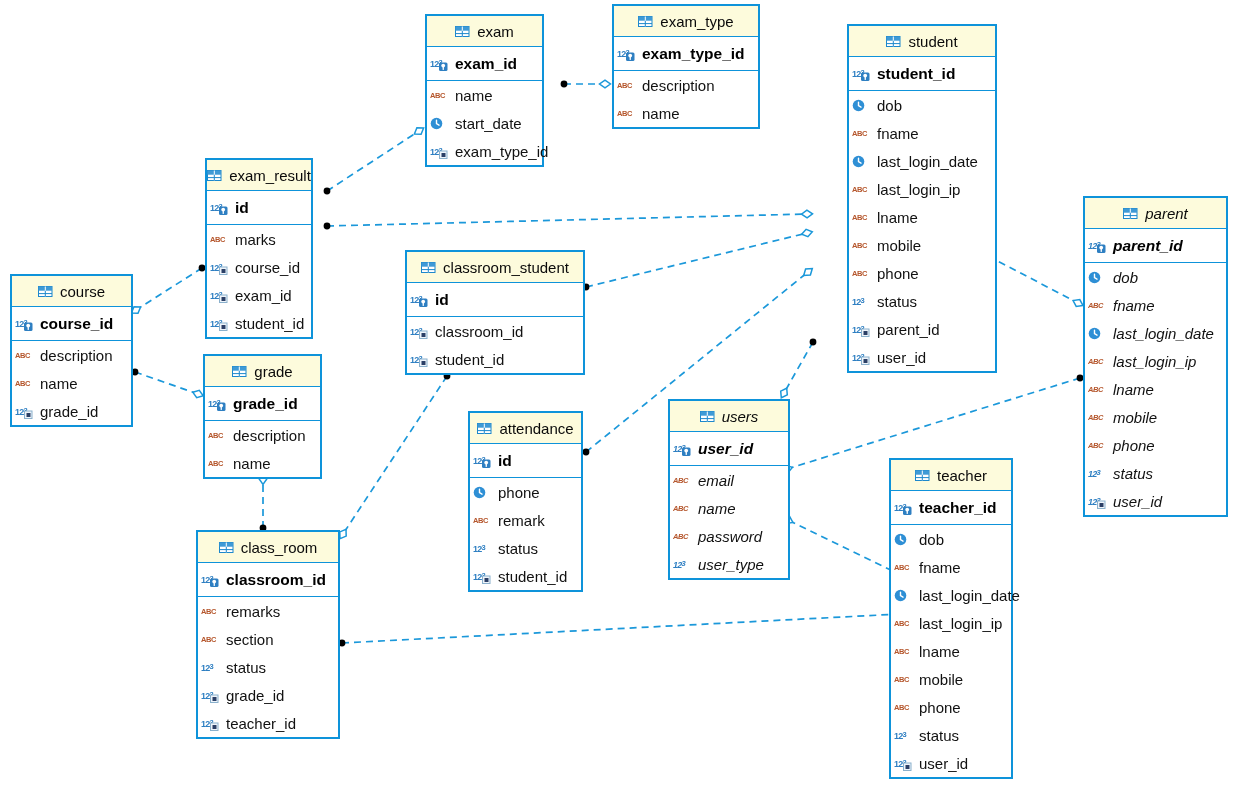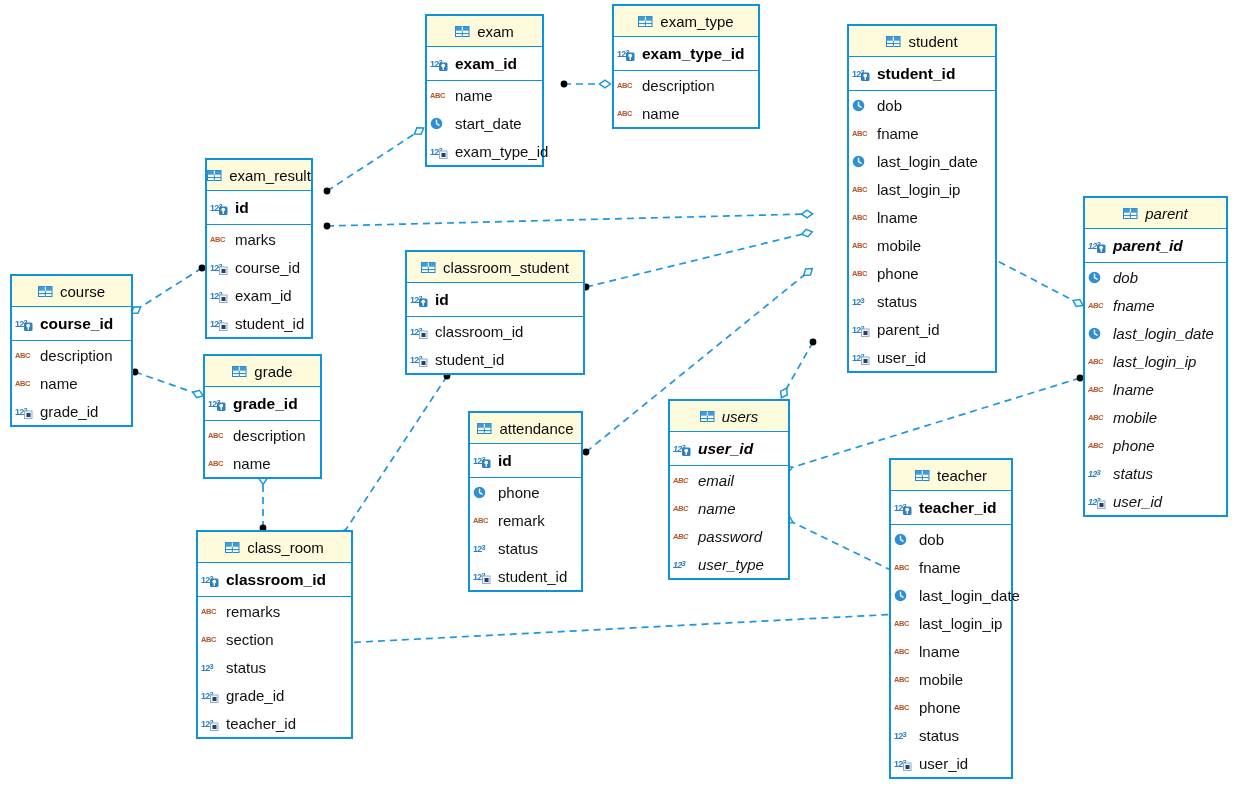--- a/index.html
+++ b/index.html
@@ -710,21 +710,21 @@
       </div>
       <div class="er-row">
         <span class="col-icon">
           <svg width="19" height="15" viewBox="0 0 19 15">
             <text x="0" y="11" font-size="9" font-weight="bold" fill="#2e7fc2" letter-spacing="-0.8" font-family="Liberation Sans, sans-serif">12<tspan dy="-2.5" font-size="7.5">3</tspan></text>
           </svg>
         </span>
         <span class="col-label">user_type</span>
       </div>
     </div>
-    <div class="er-table" style="left: 196px; top: 530px; width: 157px;">
+    <div class="er-table" style="left: 196px; top: 530px; width: 144px;">
       <div class="er-header">
         <span class="tbl-icon">
           <svg width="15" height="13" viewBox="0 0 15 13">
             <rect x="0.5" y="1.5" width="13.5" height="10" fill="#ffffff" stroke="#1d88cc" stroke-width="1"></rect>
             <rect x="0.5" y="1.5" width="13.5" height="4.2" fill="#3f9ad6"></rect>
             <line x1="7.3" y1="1.5" x2="7.3" y2="11.5" stroke="#ffffff" stroke-width="1"></line>
             <line x1="7.3" y1="5.7" x2="7.3" y2="11.5" stroke="#1d88cc" stroke-width="1"></line>
             <line x1="0.5" y1="8.6" x2="14" y2="8.6" stroke="#1d88cc" stroke-width="1"></line>
           </svg>
         </span>

